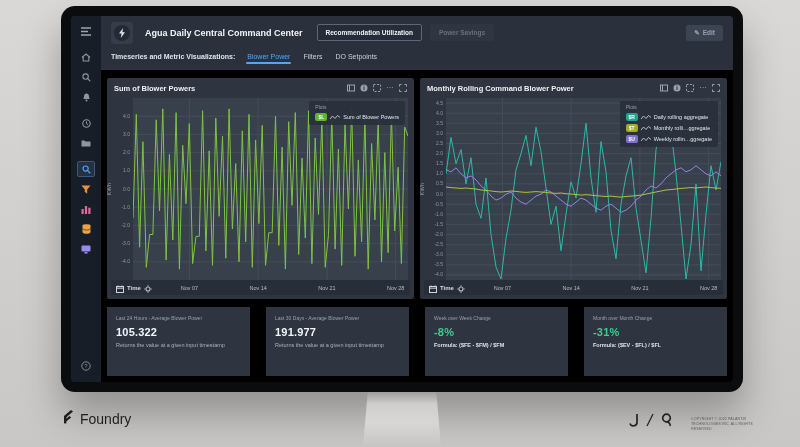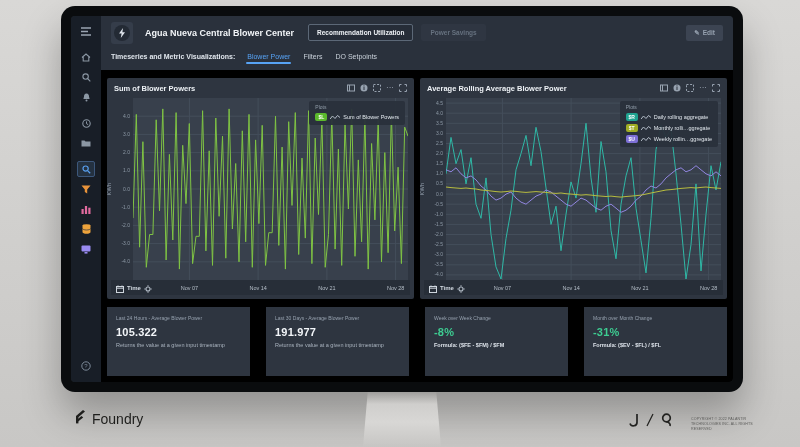--- a/index.html
+++ b/index.html
@@ -52,21 +52,21 @@
   .xtick{position:absolute;top:4.5px;font-size:5.5px;color:#b6bfc9;transform:translateX(-50%);white-space:nowrap}
   .metrics-row{display:flex;gap:16px;margin-top:8px;flex:1;min-height:0}
   .metric-card{flex:1;background:#2e3540;padding:8px 9px;display:flex;flex-direction:column;min-width:0}
   .metric-label{font-size:5px;color:#96a1ae;margin-bottom:5px;white-space:nowrap;overflow:hidden}
   .metric-value{font-size:11px;font-weight:bold;color:#f3f6f9;margin-bottom:4px;letter-spacing:.2px}
   .metric-value.green{color:#3dcc91}
   .metric-desc{font-size:5.5px;color:#a9b3be;line-height:1.4;max-width:112px}
   .metric-desc.formula{color:#dde3ea;font-weight:bold}
   
   .stand{position:absolute;left:363px;top:392px;width:78px;height:55px;background:linear-gradient(180deg,#9e9d9b 0%,#cfcecc 22%,#d8d7d5 55%,#c6c5c3 100%);clip-path:polygon(6% 0,94% 0,100% 100%,0 100%)}
-  .foundry{position:absolute;left:74px;top:410px;display:flex;align-items:center;gap:5px}
+  .foundry{position:absolute;left:62px;top:410px;display:flex;align-items:center;gap:5px}
   .foundry-text{font-size:14px;color:#1e1e1c}
   .marks{position:absolute;left:629px;top:413px;display:flex;align-items:center;gap:7px;color:#232321}
   .copyrights{position:absolute;left:691px;top:417px;display:flex}
   .cop{font-size:6px;transform:scale(.6);transform-origin:left top;color:#5a5a58;width:118px;line-height:1.3;text-transform:uppercase;letter-spacing:.2px}
 </style>
 </head>
 <body>
 
 <div class="scene">
 
@@ -153,21 +153,21 @@
       <div class="main">
 
         <div class="topbar">
           <span class="app-tile">
             <span class="bolt-circle">
               <svg width="8" height="10" viewBox="0 0 8 10">
                   <polygon points="5,0 1,5.6 3.6,5.6 2.8,10 7,4.2 4.4,4.2" fill="#dfe5ec"></polygon>
                 </svg>
             </span>
           </span>
-          <span class="tb-title">Agua Nueva Central Blower Center</span>
+          <span class="tb-title">Agua Daily Central Command Center</span>
           <button class="btn btn-outline">Recommendation Utilization</button>
           <button class="btn btn-ghost">Power Savings</button>
           <button class="btn btn-edit">
             <span>✎</span>
             <span>Edit</span>
           </button>
         </div>
 
         <div class="tabbar">
           <span class="tab-label">Timeseries and Metric Visualizations:</span>
@@ -269,21 +269,21 @@
                     </svg></span>
               <span class="xtick" style="left: 78.375px;">Nov 07</span>
                   <span class="xtick" style="left: 147.125px;">Nov 14</span>
                   <span class="xtick" style="left: 215.875px;">Nov 21</span>
                   <span class="xtick" style="left: 284.625px;">Nov 28</span>
                 </div>
             </section>
 
             <section class="chart-card">
               <div class="chart-header">
-                <span class="chart-title">Average Rolling Average Blower Power</span>
+                <span class="chart-title">Monthly Rolling Command Blower Power</span>
                 <span class="cticon">
                     <svg width="8" height="8" viewBox="0 0 8 8">
                       <rect x="0.5" y="1" width="7" height="6" fill="none" stroke="currentColor"></rect>
                       <line x1="2.5" y1="1" x2="2.5" y2="7" stroke="currentColor"></line>
                     </svg>
                   </span>
                 <span class="cticon">
                     <svg width="8" height="8" viewBox="0 0 8 8">
                       <circle cx="4" cy="4" r="3.5" fill="currentColor"></circle>
                       <line x1="4" y1="3" x2="4" y2="6" stroke="#2e3540"></line>

